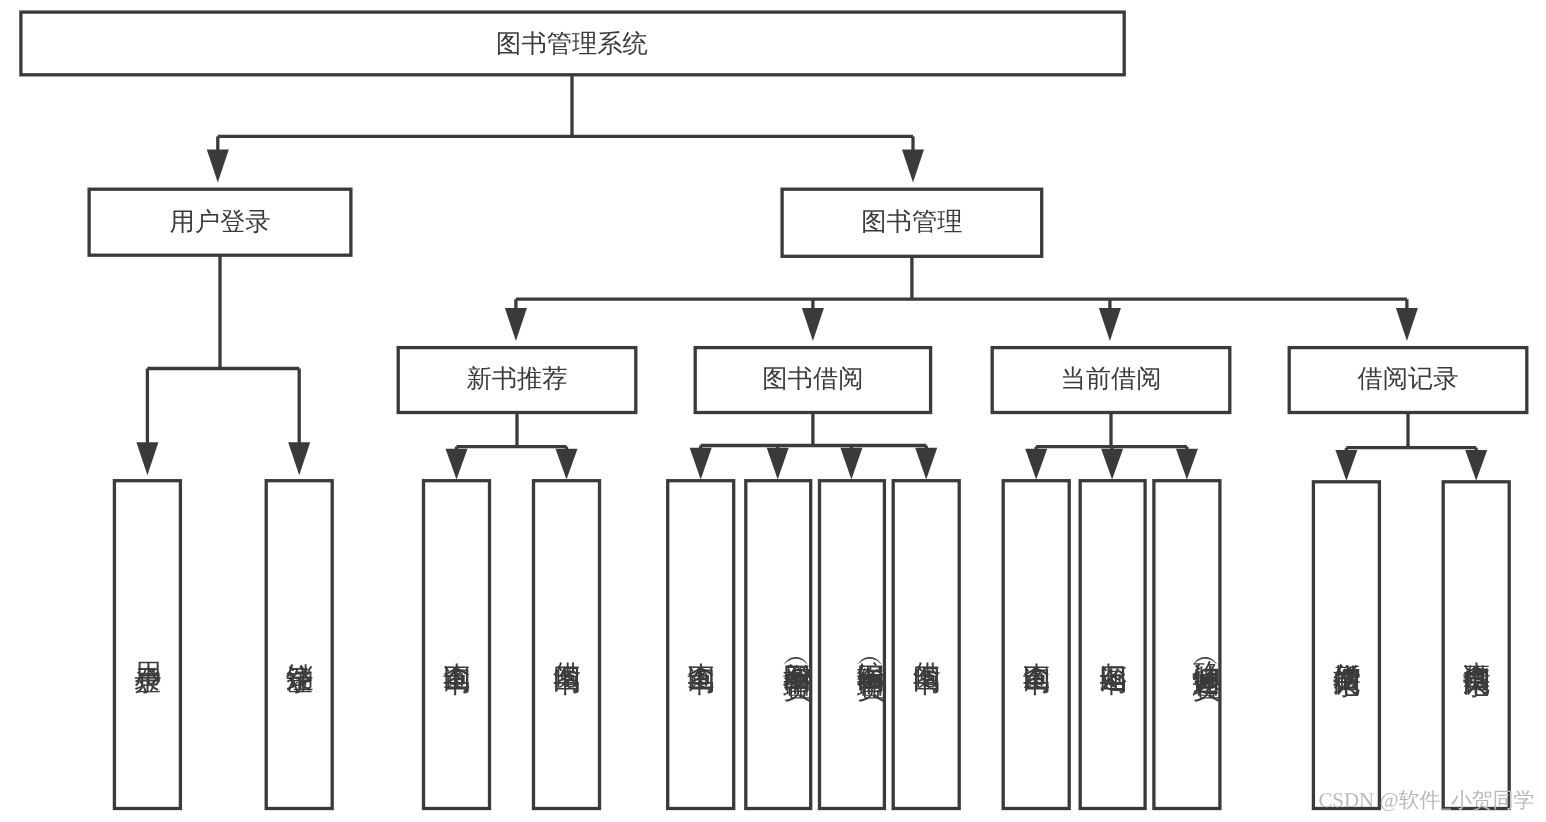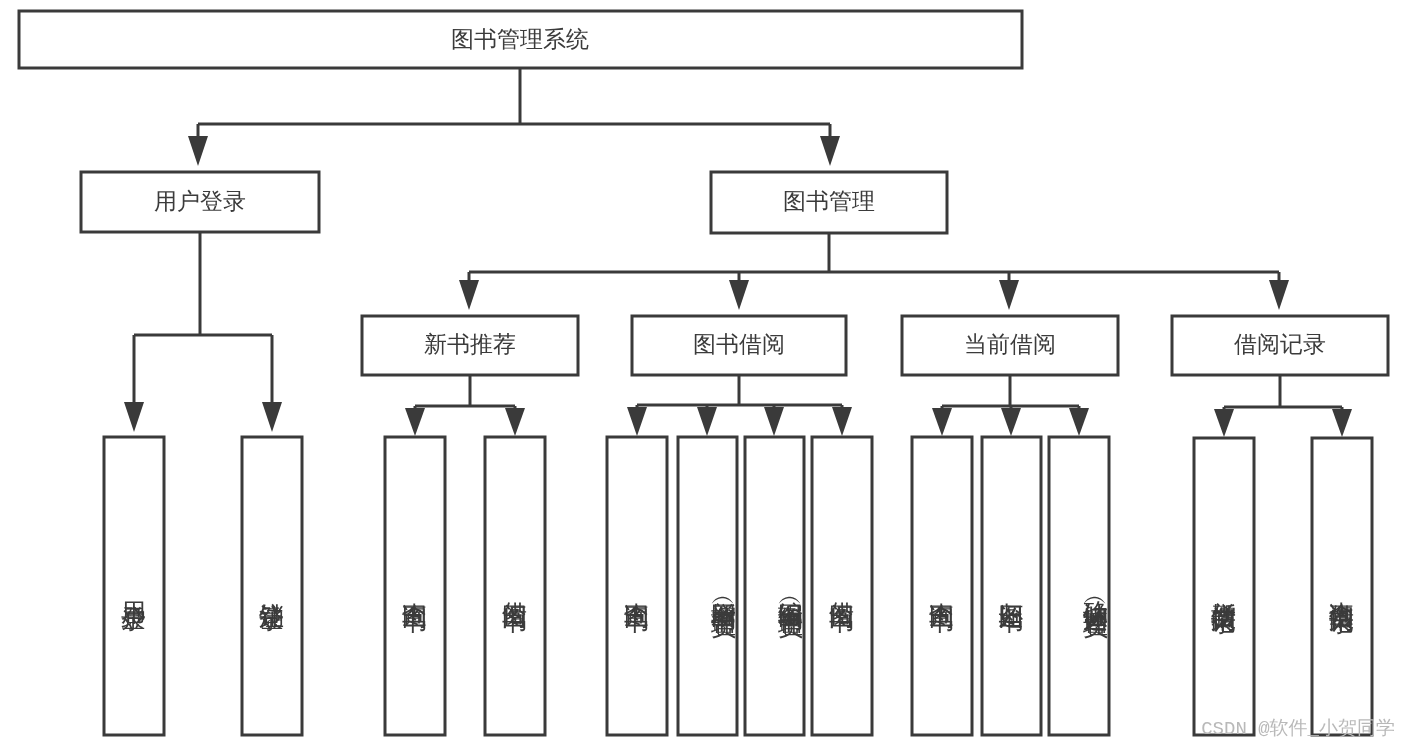--- a/index.html
+++ b/index.html
@@ -58,21 +58,21 @@
     align-items: center;
     justify-content: center;
     text-align: center;
     white-space: nowrap;
     user-select: none;
   }
   .watermark {
     position: absolute;
     right: 10px;
     bottom: 6px;
-    font-family: Liberation Mono, monospace;
+    font-family: Liberation Serif, serif;
     font-size: 19px;
     color: #b9b9b9;
     white-space: nowrap;
     user-select: none;
   }
 </style>
 </head>
 <body>
 
 <div id="diagram-root">

